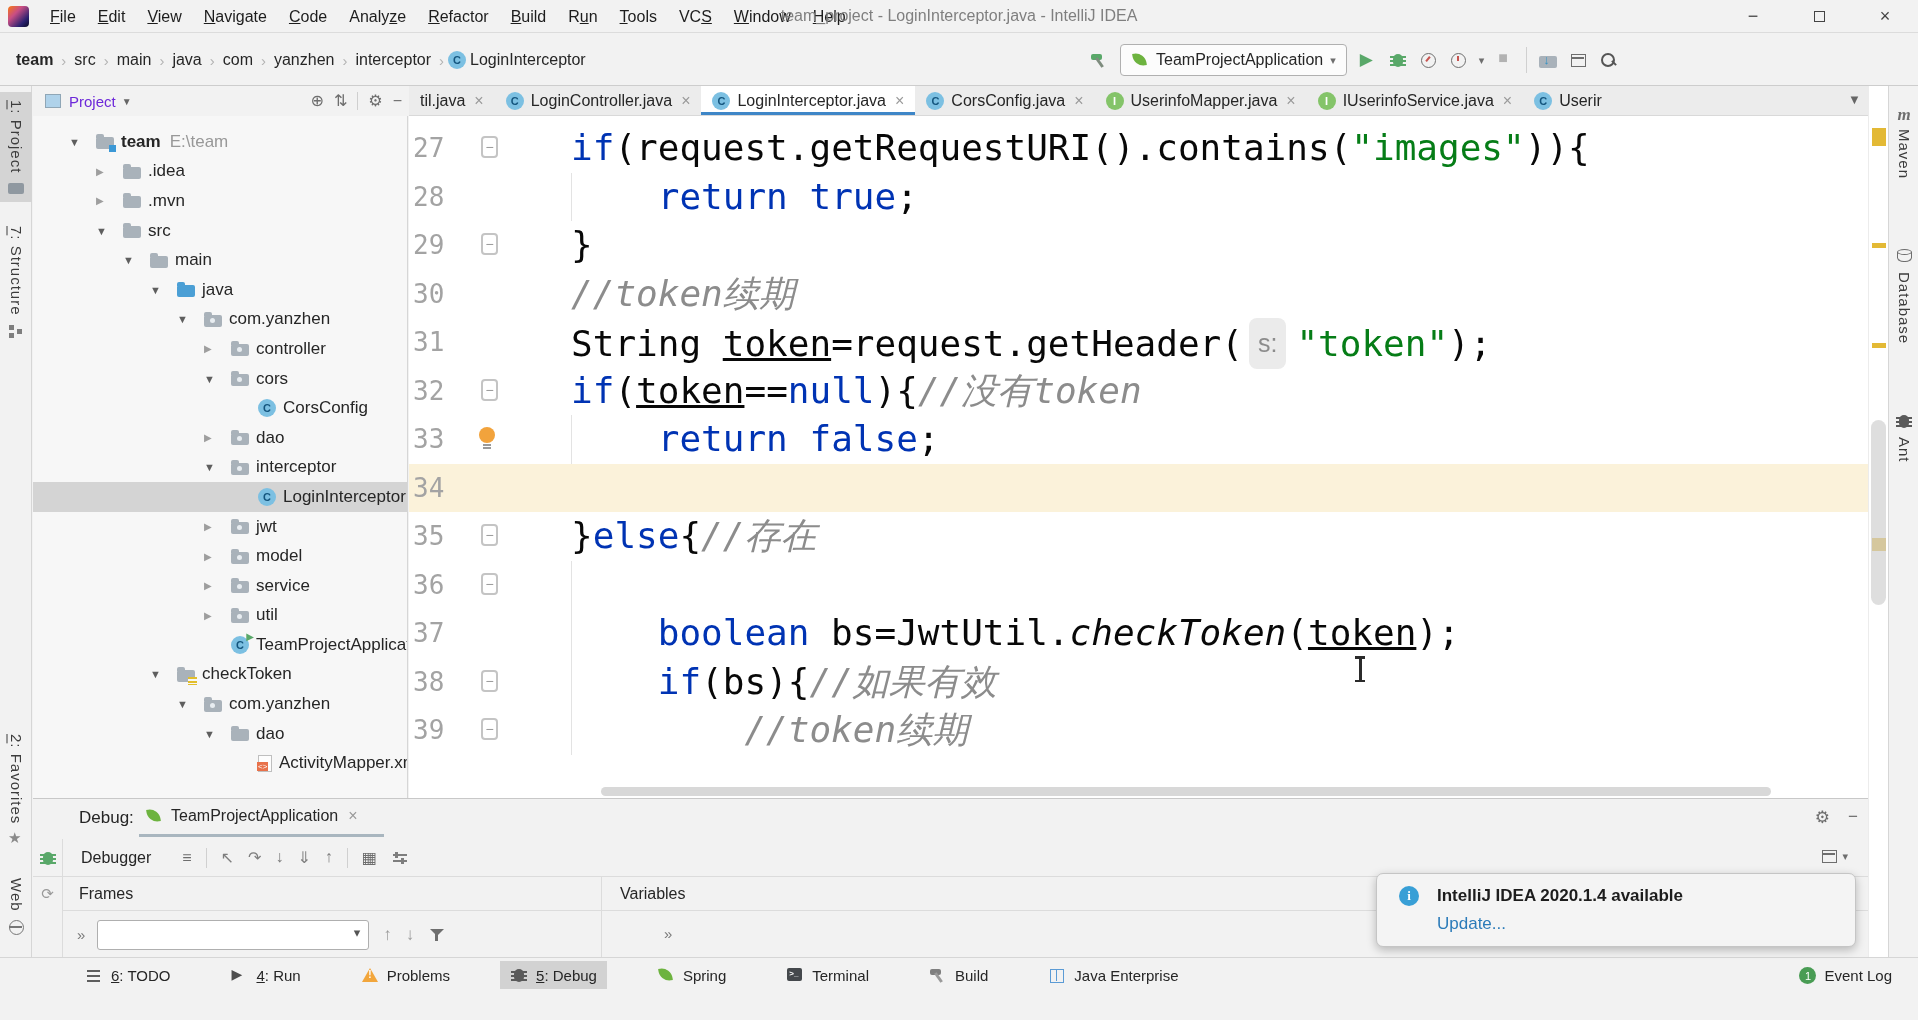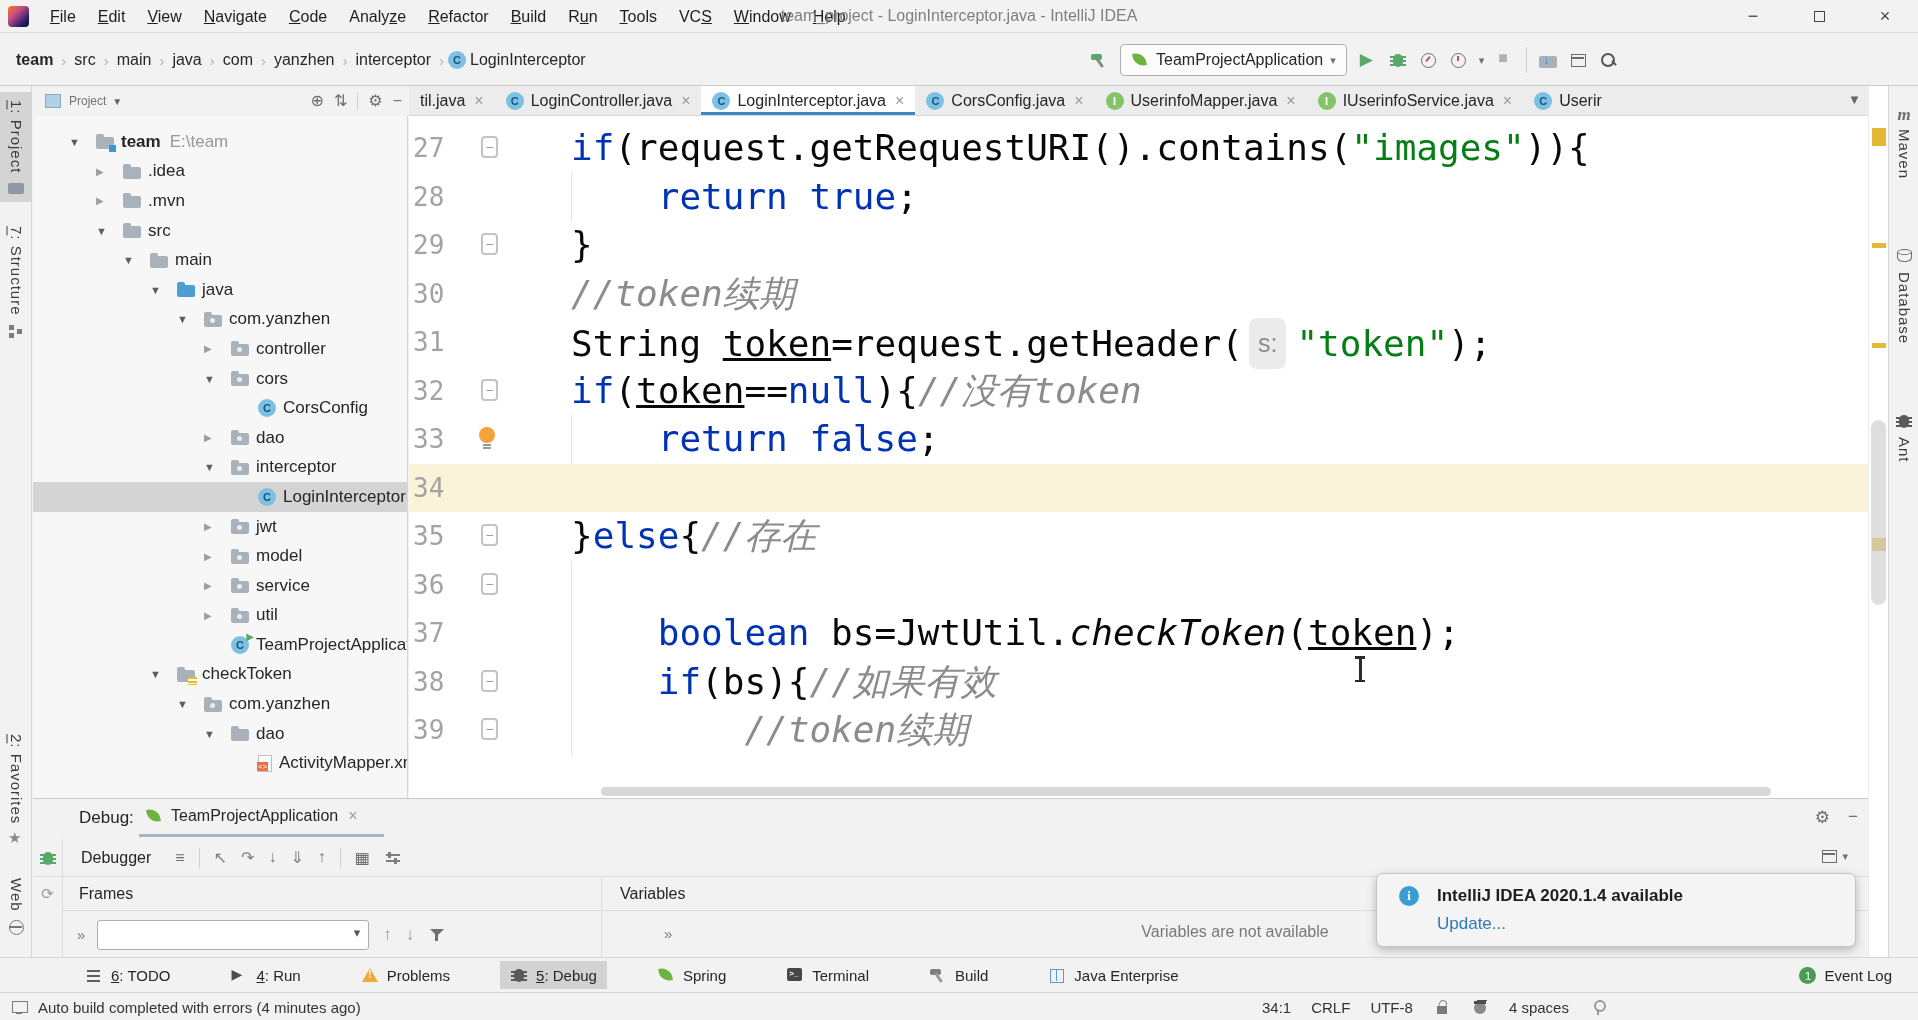--- a/index.html
+++ b/index.html
@@ -35,21 +35,21 @@
   .stripe-tab { display:flex; flex-direction:column; align-items:center; gap:6px; padding:8px 0; width:32px; }
   .stripe-tab.active { background:#D4D4D4; }
   #ls-top { position:absolute; top:6px; left:0; display:flex; flex-direction:column; gap:16px; }
   #ls-bottom { position:absolute; top:640px; left:0; display:flex; flex-direction:column; gap:14px; }
   #rs-items { position:absolute; top:14px; left:0; width:30px; display:flex; flex-direction:column; gap:52px; align-items:center; }
   .rs-group { display:flex; flex-direction:column; align-items:center; gap:7px; }
 
   
   #project-header { position:absolute; left:33px; top:86px; width:375px; height:30px; display:flex; align-items:center; background:#F2F2F2; }
   .ph-icon { width:16px; height:14px; border:1.5px solid #8FA6B6; background:#AFD2EA; margin:0 8px 0 12px; }
-  .ph-title { font-size:12px; color:#737373; }
+  .ph-title { font-size:15px; color:#6d28d9; }
   .ph-caret { font-size:10px; color:#666; margin-left:6px; }
   .ph-tools { position:absolute; right:6px; display:flex; align-items:center; gap:10px; color:#6E6E6E; font-size:16px; }
   .ph-sep { width:1px; height:18px; background:#CFCFCF; }
   #project-tree { position:absolute; left:33px; top:116px; width:375px; height:682px; background:#F7F7F7; border-right:1px solid #D6D6D6; overflow:hidden; padding-top:11px; }
   .tree-row { height:29.6px; display:flex; align-items:center; font-size:17px; white-space:nowrap; }
   .tree-row.sel { background:#D4D4D4; }
   .t-arrow { display:inline-block; width:27px; text-align:left; font-size:10px; color:#9E9E9E; flex:none; }
   .t-arrow.open { color:#5E5E5E; font-size:11px; }
   .t-label { margin-left:7px; color:#262626; }
   .t-label.bold { font-weight:bold; }
@@ -155,21 +155,21 @@
   
   #debug-panel { position:absolute; left:33px; top:798px; width:1835px; height:159px; background:#F2F2F2; border-top:1px solid #C8C8C8; }
   .dbg-header { position:absolute; left:16px; top:0; width:100%; height:40px; }
   .dbg-label { position:absolute; left:30px; top:9px; font-size:17px; color:#262626; }
   .dbg-tab { position:absolute; left:96px; top:8px; display:flex; align-items:center; gap:8px; font-size:16px; }
   .dbg-underline { position:absolute; left:90px; top:35px; width:245px; height:3px; background:#A9B6BF; }
   .dbg-header-tools { position:absolute; right:26px; top:8px; display:flex; gap:18px; color:#6E6E6E; font-size:17px; }
   .dbg-toolbar { position:absolute; left:0; top:40px; width:100%; height:38px; border-bottom:1px solid #DCDCDC; display:flex; align-items:center; }
   .dbg-leftcol { position:absolute; left:0; top:40px; width:30px; height:119px; border-right:1px solid #DCDCDC; display:flex; flex-direction:column; align-items:center; gap:18px; padding-top:10px; }
   .dbg-tools { display:flex; align-items:center; gap:14px; margin-left:48px; }
-  .dbg-tooltab { font-size:16px; color:#262626; margin-right:10px; }
+  .dbg-tooltab { font-size:16px; color:#262626; margin-right:17px; }
   .dbg-toolbar-right { position:absolute; right:20px; top:48px; display:flex; align-items:center; gap:4px; }
   .dbg-step { color:#7E7E7E; font-size:16px; }
   .pane-head { position:absolute; top:78px; height:34px; display:flex; align-items:center; font-size:16px; color:#262626; border-bottom:1px solid #DCDCDC; }
   #frames-head { left:30px; width:538px; padding-left:16px; }
   #vars-head { left:568px; width:1267px; padding-left:18px; border-left:1px solid #DCDCDC; }
   .frames-toolbar { position:absolute; left:30px; top:112px; width:538px; height:47px; display:flex; align-items:center; gap:14px; padding-left:14px; }
   .frames-combo { width:272px; height:30px; background:#FFFFFF; border:1px solid #AFAFAF; border-radius:3px; position:relative; }
   .frames-combo::after { content:"▾"; position:absolute; right:8px; top:4px; color:#555; font-size:13px; }
   .vars-body { position:absolute; left:568px; top:112px; width:1267px; height:47px; border-left:1px solid #DCDCDC; }
   .vars-chevron { position:absolute; left:62px; top:14px; }
@@ -541,21 +541,20 @@
     </div>
     <div class="frames-toolbar">
       <span class="chevrons">»</span>
       <span class="frames-combo"></span>
       <span class="arrow-btn">↑</span>
       <span class="arrow-btn">↓</span>
       <span class="ic ic-funnel"></span>
     </div>
     <div class="vars-body">
       <span class="chevrons vars-chevron">»</span>
-      <div class="vars-msg">Variables are not available</div>
     </div>
   </div>
 
   <div id="toolwindow-bar">
       <div class="tw-item">
         <span class="ic ic-todo"></span>
         <span><u>6</u>: TODO</span>
       </div>
       <div class="tw-item">
         <span class="ic ic-play-small"></span>
@@ -584,35 +583,20 @@
       <div class="tw-item">
         <span class="ic ic-javaee"></span>
         <span>Java Enterprise</span>
       </div>
       <div id="event-log">
         <span class="badge">1</span>
         <span>Event Log</span>
       </div>
     </div>
 
-  <div id="statusbar">
-    <div id="status-left">
-      <span class="ic ic-monitor"></span>
-      <span>Auto build completed with errors (4 minutes ago)</span>
-    </div>
-    <div id="status-right">
-      <span>34:1</span>
-      <span>CRLF</span>
-      <span>UTF-8</span>
-      <span class="ic ic-lock"></span>
-      <span class="ic ic-face"></span>
-      <span>4 spaces</span>
-      <span class="ic ic-pin"></span>
-    </div>
-  </div>
 
   <div id="notification">
     <span class="notif-icon">i</span>
     <span class="notif-title">IntelliJ IDEA 2020.1.4 available</span>
     <span class="notif-action">Update...</span>
   </div>
 
 </div>
 
 </body></html>

